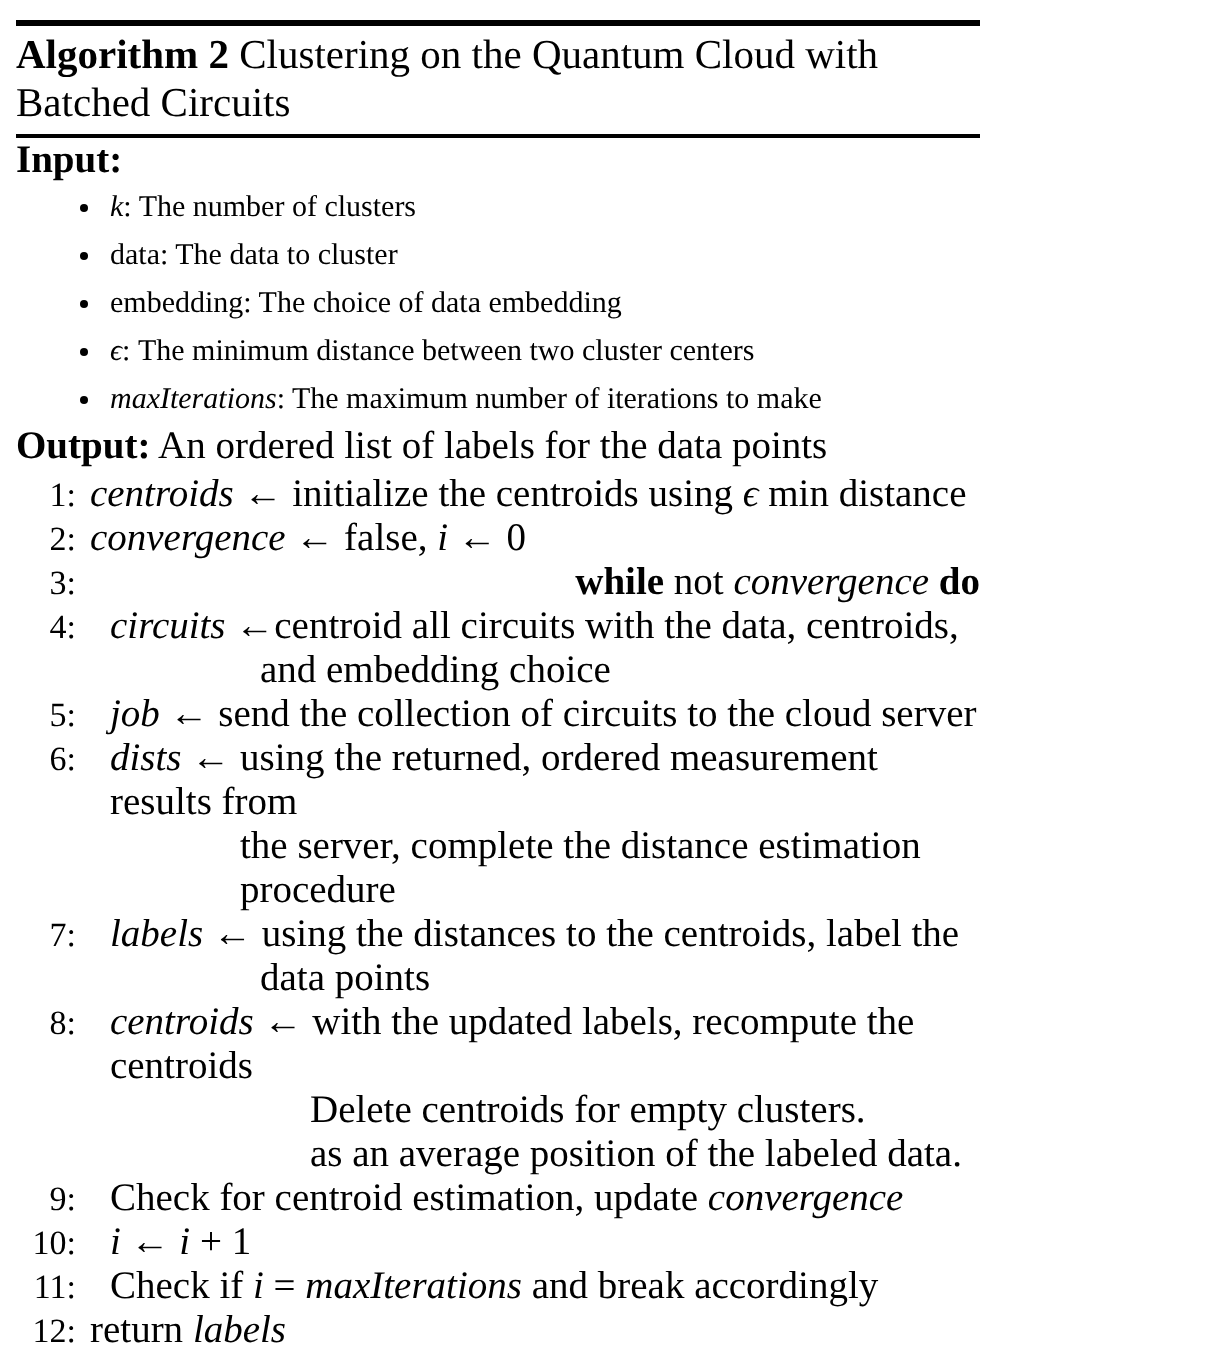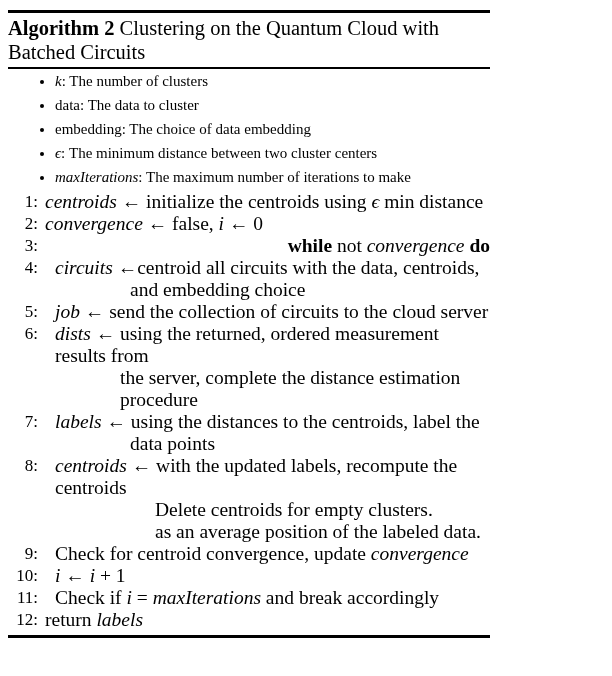--- a/index.html
+++ b/index.html
@@ -32,29 +32,31 @@
 </head>
 <body>
 
 <div class="page">
   <div class="rule thick"></div>
 
   <div class="title"><span class="alg-label">Algorithm 2</span><span> Clustering on the Quantum Cloud with Batched Circuits</span></div>
 
   <div class="rule thin"></div>
 
+  <div class="input-label">Input:</div>
 
   <ul class="inputs">
       <li><span class="s-m">k</span><span class="s-n">: The number of clusters</span></li>
       <li><span class="s-n">data: The data to cluster</span></li>
       <li><span class="s-n">embedding: The choice of data embedding</span></li>
       <li><span class="s-m">ϵ</span><span class="s-n">: The minimum distance between two cluster centers</span></li>
       <li><span class="s-m">maxIterations</span><span class="s-n">: The maximum number of iterations to make</span></li>
     </ul>
 
+  <div class="output-line"><span class="output-label">Output:</span><span> An ordered list of labels for the data points</span></div>
 
   <div class="code">
       <div class="code-row">
         <span class="lnum">1:</span>
         <span class="lbody" style="padding-left: 0px;"><span class="s-m">centroids</span><span class="s-n"> ← initialize the centroids using </span><span class="s-m">ϵ</span><span class="s-n"> min distance</span></span>
       </div>
       <div class="code-row">
         <span class="lnum">2:</span>
         <span class="lbody" style="padding-left: 0px;"><span class="s-m">convergence</span><span class="s-n"> ← false, </span><span class="s-m">i</span><span class="s-n"> ← 0</span></span>
       </div>
@@ -97,21 +99,21 @@
       <div class="code-row">
         <span class="lnum"></span>
         <span class="lbody" style="padding-left: 110px;"><span class="s-n">Delete centroids for empty clusters.</span></span>
       </div>
       <div class="code-row">
         <span class="lnum"></span>
         <span class="lbody" style="padding-left: 110px;"><span class="s-n">as an average position of the labeled data.</span></span>
       </div>
       <div class="code-row">
         <span class="lnum">9:</span>
-        <span class="lbody" style="padding-left: 10px;"><span class="s-n">Check for centroid convergence, update </span><span class="s-m">convergence</span></span>
+        <span class="lbody" style="padding-left: 10px;"><span class="s-n">Check for centroid estimation, update </span><span class="s-m">convergence</span></span>
       </div>
       <div class="code-row">
         <span class="lnum">10:</span>
         <span class="lbody" style="padding-left: 10px;"><span class="s-m">i</span><span class="s-n"> ← </span><span class="s-m">i</span><span class="s-n"> + 1</span></span>
       </div>
       <div class="code-row">
         <span class="lnum">11:</span>
         <span class="lbody" style="padding-left: 10px;"><span class="s-n">Check if </span><span class="s-m">i</span><span class="s-n"> = </span><span class="s-m">maxIterations</span><span class="s-n"> and break accordingly</span></span>
       </div>
       <div class="code-row">

